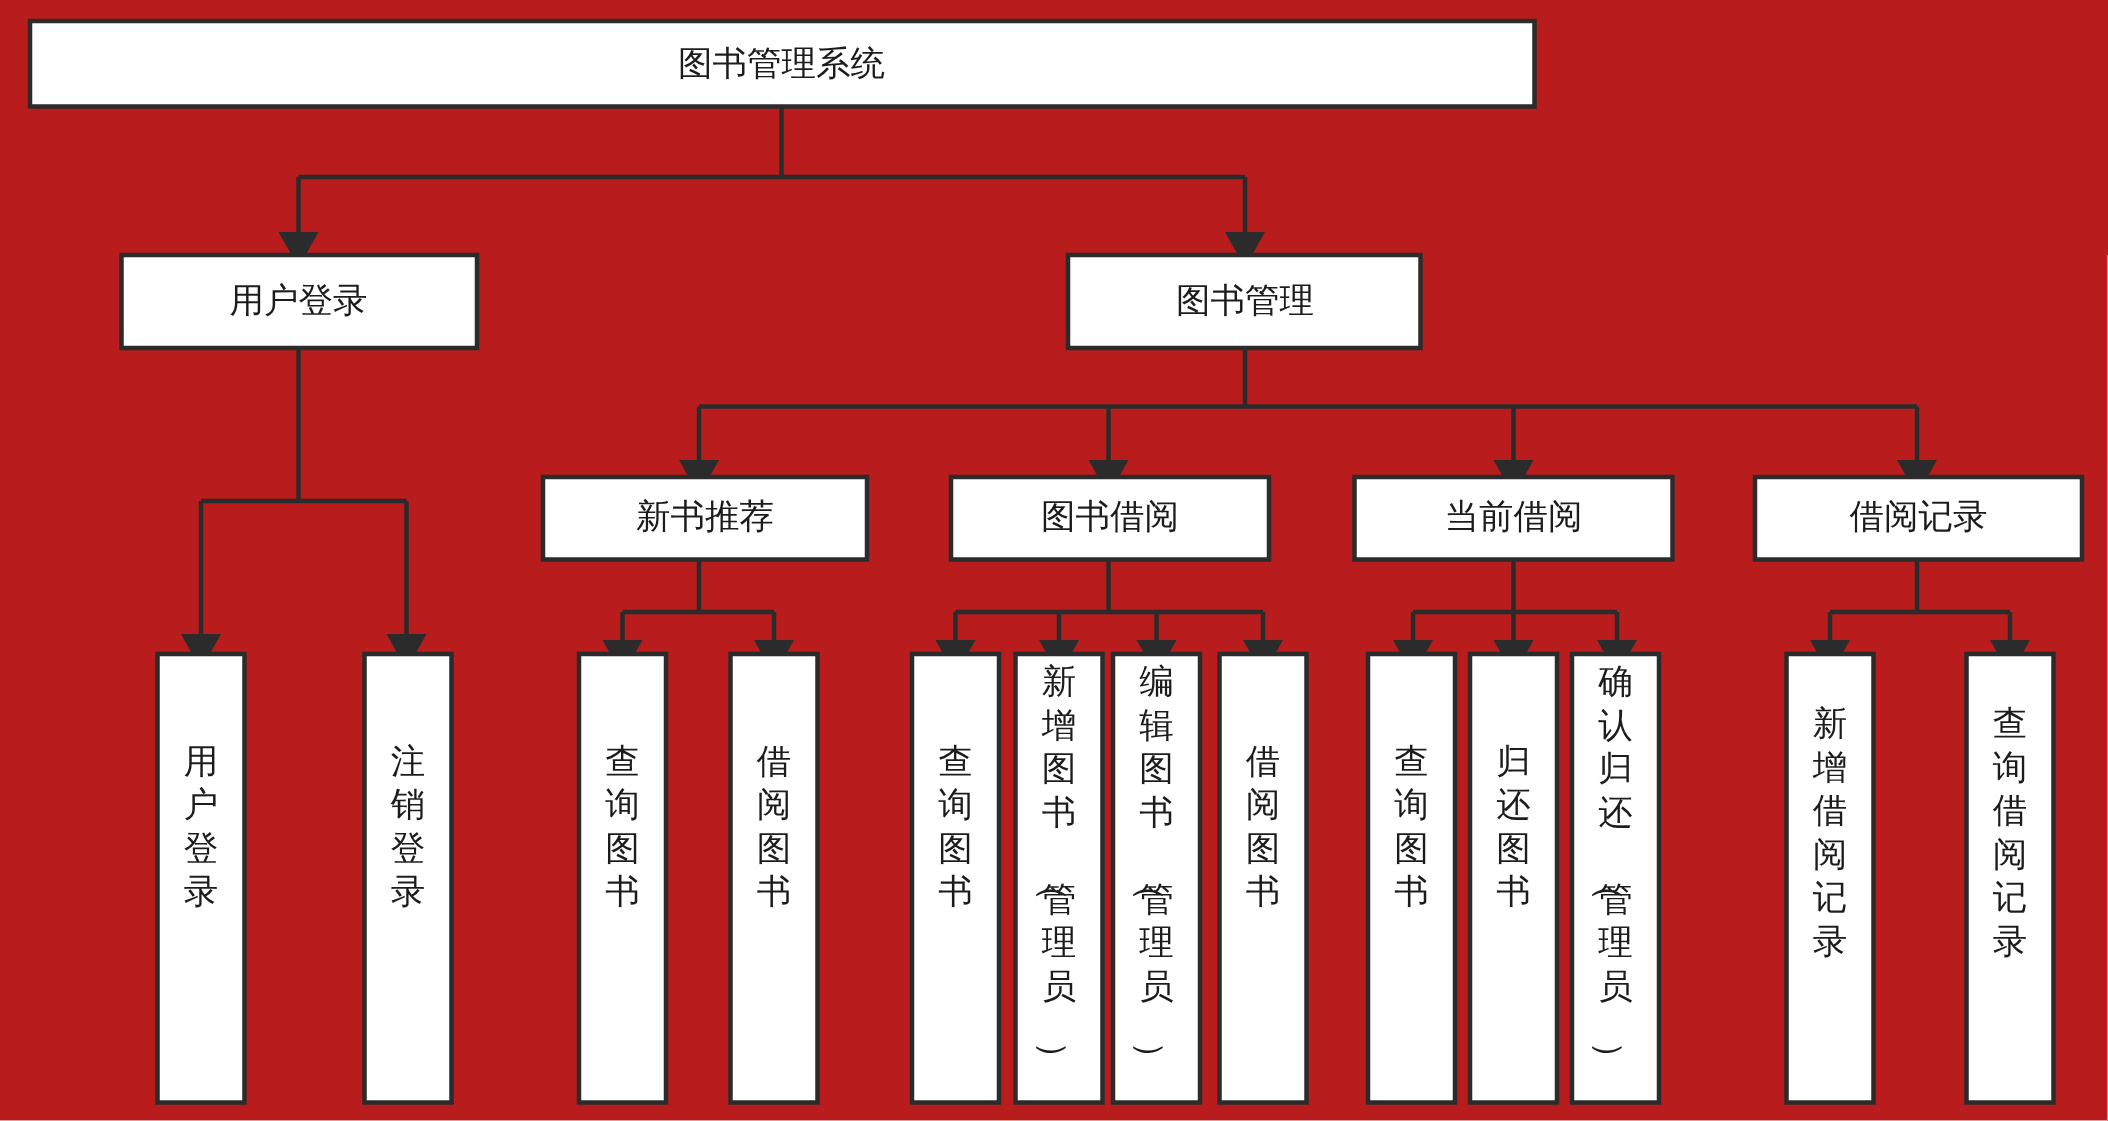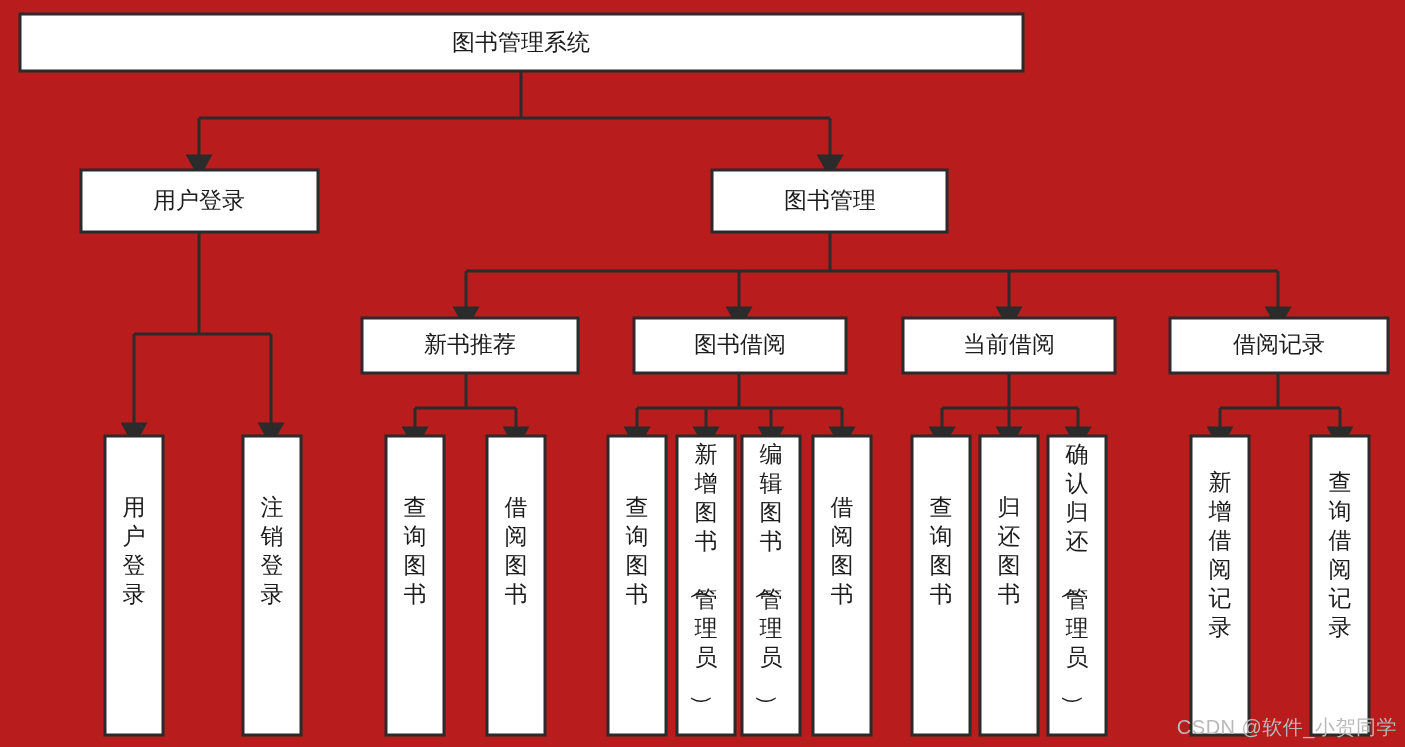--- a/index.html
+++ b/index.html
@@ -225,15 +225,14 @@
       <text class="node-label-v" x="1220" y="490"><tspan x="1220" y="490">新</tspan><tspan x="1220" y="519">增</tspan><tspan x="1220" y="548">借</tspan><tspan x="1220" y="577">阅</tspan><tspan x="1220" y="606">记</tspan><tspan x="1220" y="635">录</tspan></text>
     </g>
 
     <g>
       <rect class="node-box" x="1311" y="436" width="58" height="299"></rect>
       <text class="node-label-v" x="1340" y="490"><tspan x="1340" y="490">查</tspan><tspan x="1340" y="519">询</tspan><tspan x="1340" y="548">借</tspan><tspan x="1340" y="577">阅</tspan><tspan x="1340" y="606">记</tspan><tspan x="1340" y="635">录</tspan></text>
     </g>
 
   </svg>
 
-  <div class="watermark-text">CSDN @软件_小贺同学</div>
 
 </div>
 
 </body></html>

